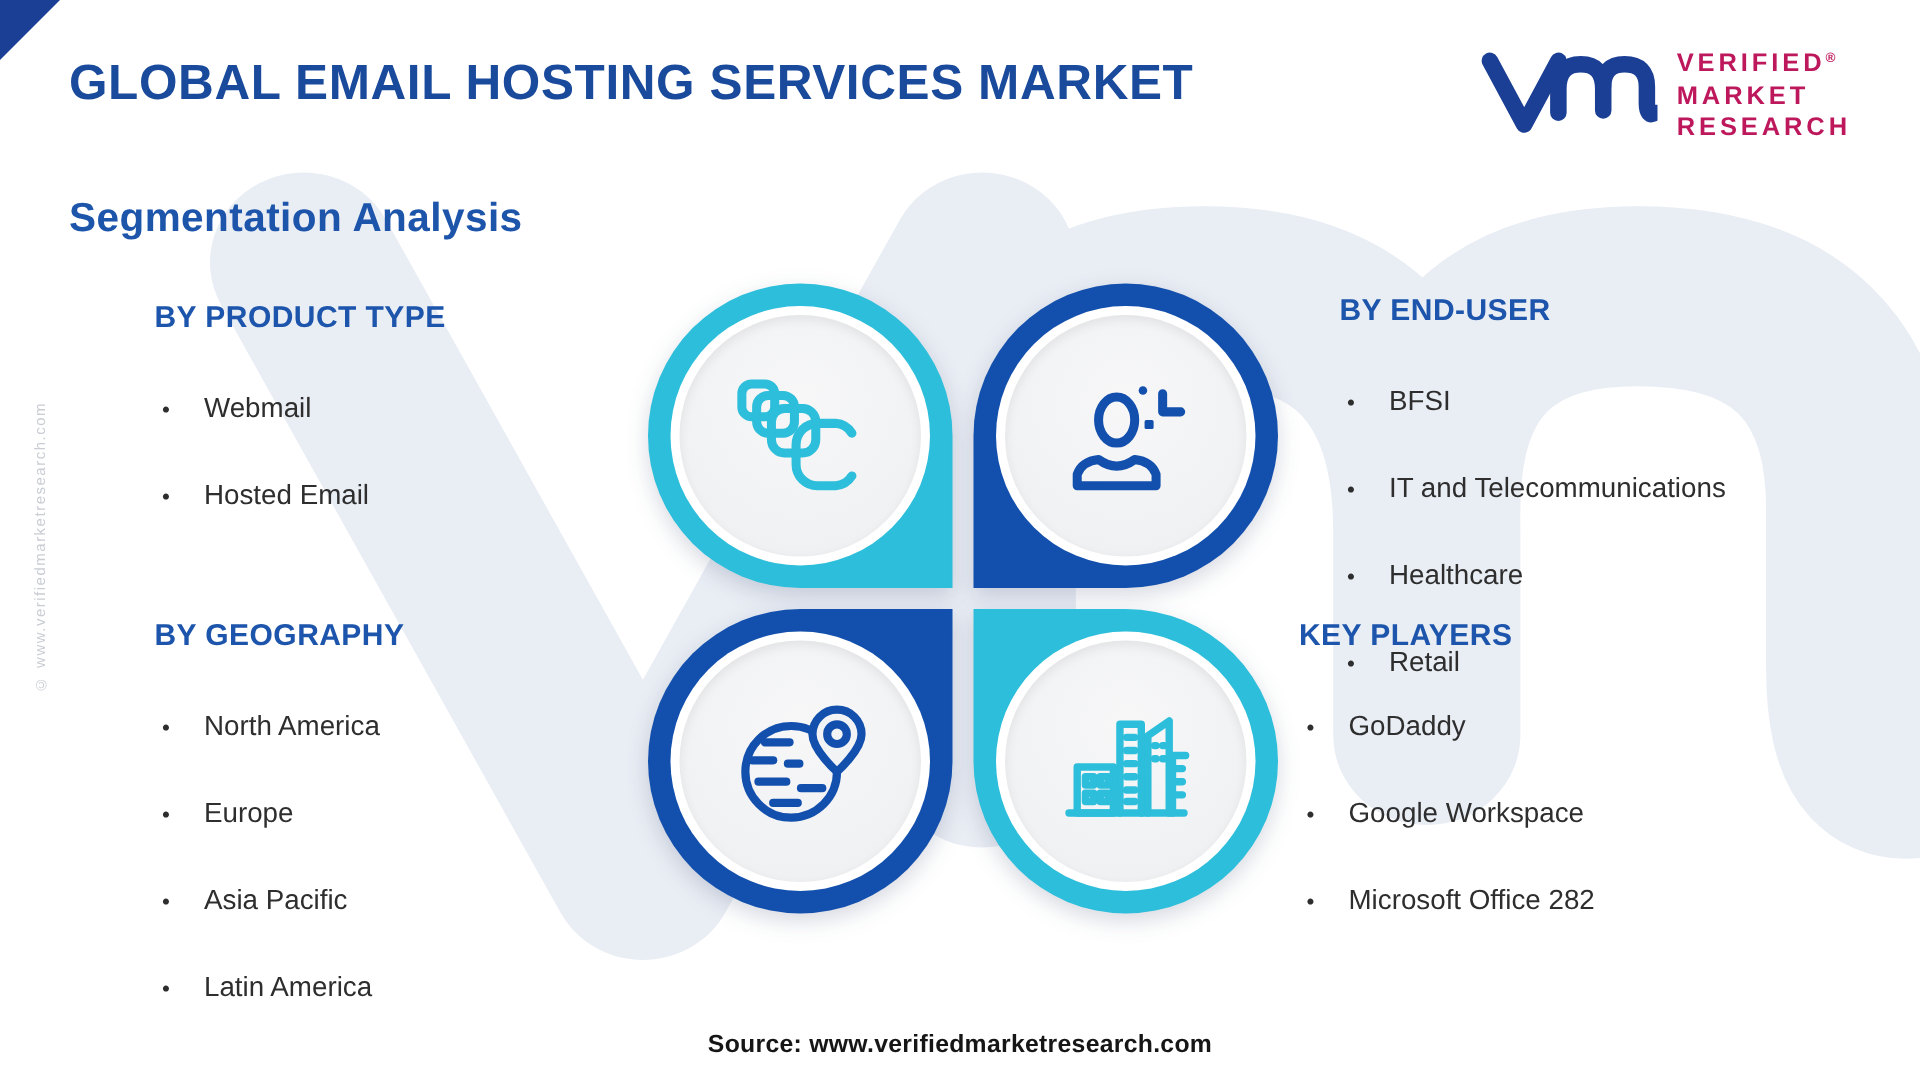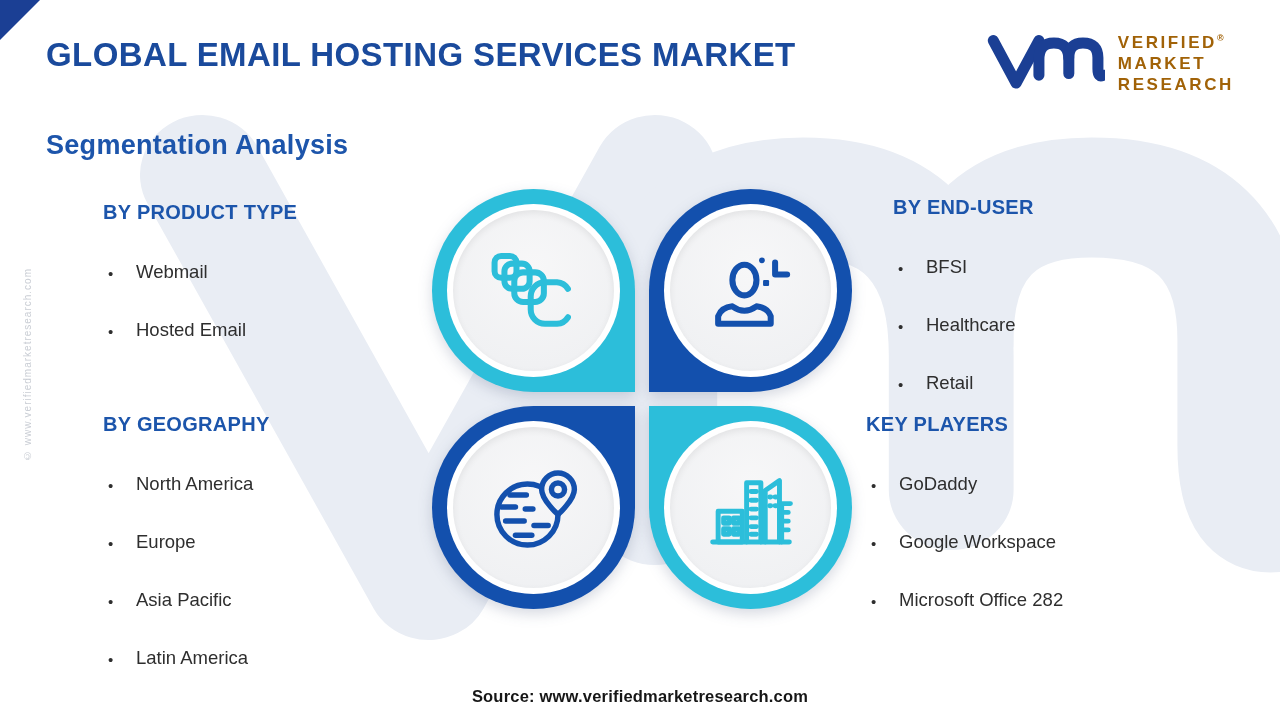--- a/index.html
+++ b/index.html
@@ -31,21 +31,21 @@
     font-size:10px; letter-spacing:1px; color:#c9cdd4;
   }
 
   
   .page-title {
     position:absolute; left:46px; top:36px;
     font-size:33px; font-weight:800; letter-spacing:.4px;
     color:#1a4a9c;
   }
   .logo { position:absolute; top:28px; right:46px; display:flex; align-items:center; gap:13px; }
-  .logo-text { color:#a16207; font-weight:700; font-size:17px; line-height:21px; letter-spacing:2.6px; }
+  .logo-text { color:#be185d; font-weight:700; font-size:17px; line-height:21px; letter-spacing:2.6px; }
   .logo-text .line { white-space:nowrap; }
   .logo-text sup { font-size:9px; letter-spacing:0; vertical-align:super; }
 
   .section-heading {
     position:absolute; left:46px; top:130px;
     font-size:27px; font-weight:800; color:#1d55ab; letter-spacing:.3px;
   }
 
   
   .seg { position:absolute; width:360px; }
@@ -142,20 +142,21 @@
       <li>Europe</li>
       <li>Asia Pacific</li>
       <li>Latin America</li>
     </ul>
   </div>
 
   <div class="seg" id="seg-end-user">
     <h3>BY END-USER</h3>
     <ul>
       <li>BFSI</li>
+      <li>IT and Telecommunications</li>
       <li>Healthcare</li>
       <li>Retail</li>
     </ul>
   </div>
 
   <div class="seg" id="seg-key-players">
     <h3>KEY PLAYERS</h3>
     <ul>
       <li>GoDaddy</li>
       <li>Google Workspace</li>

